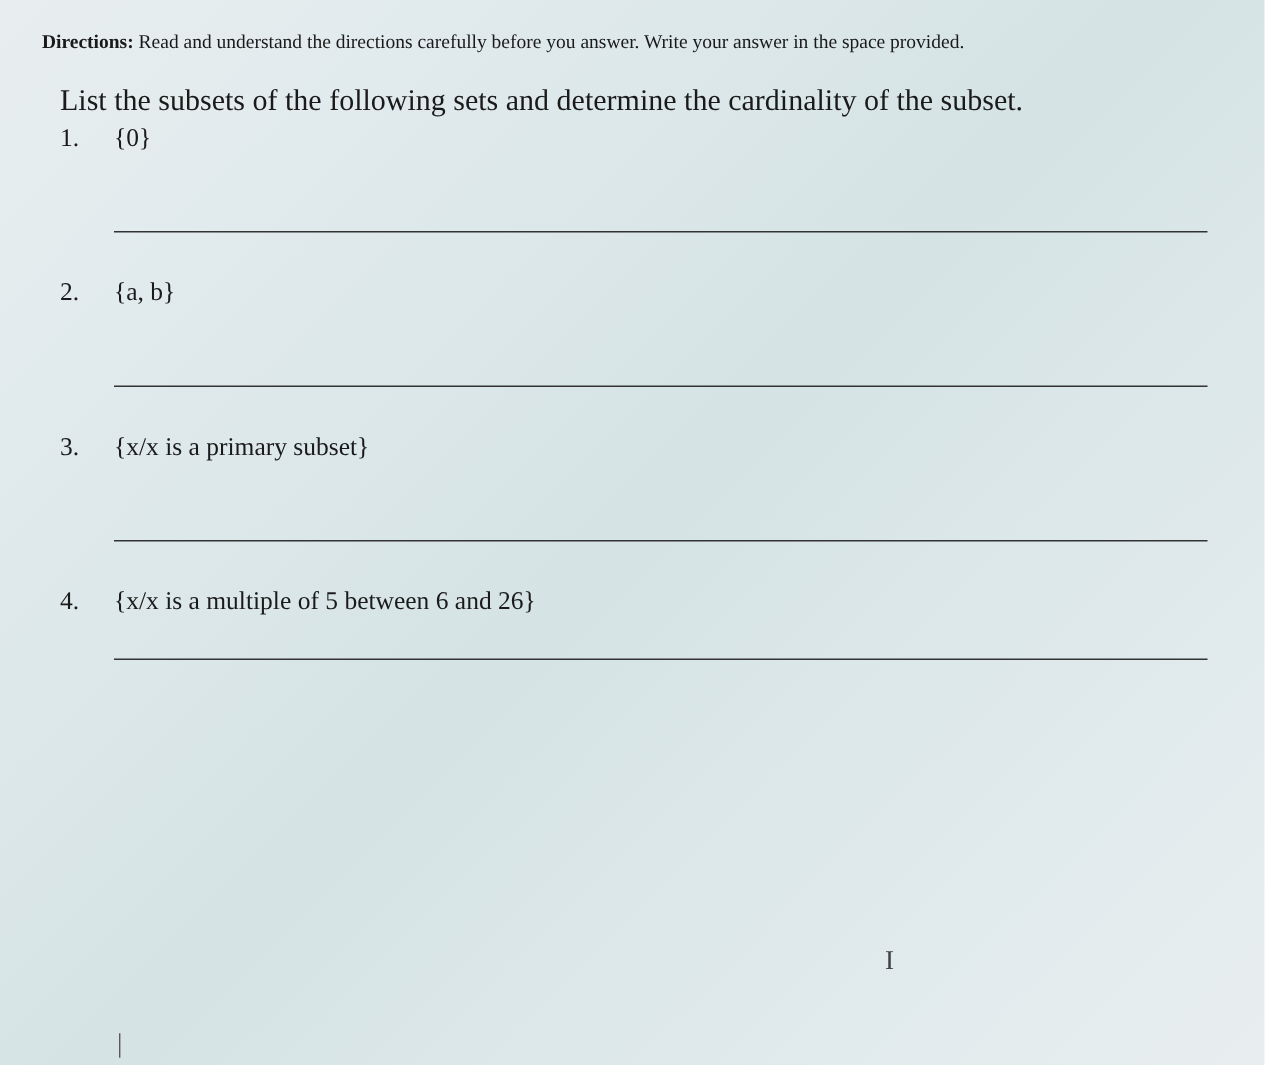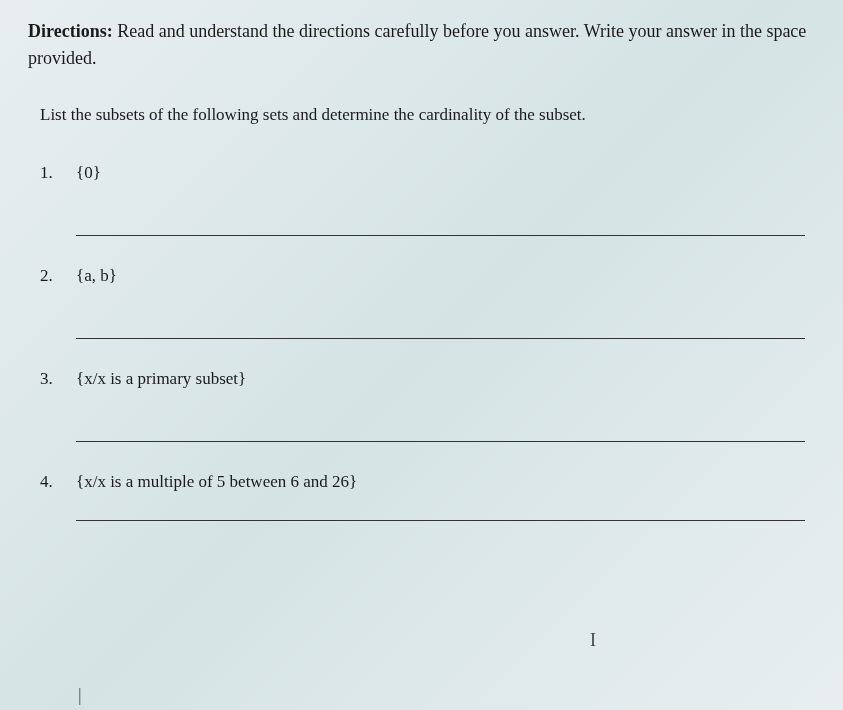--- a/index.html
+++ b/index.html
@@ -13,31 +13,30 @@
       background: linear-gradient(135deg, #e8eef0 0%, #dde8ea 30%, #d5e3e5 50%, #dde8ea 70%, #e8eef0 100%);
       font-family: Georgia, 'Times New Roman', Times, serif;
       color: #1a1a1a;
       padding: 18px 28px;
       position: relative;
     }
     .container {
       width: 100%;
     }
     .directions-block {
-      font-size: 18px;
+      font-size: 13px;
       line-height: 1.5;
-      margin-bottom: 30px;
+      margin-bottom: 14px;
     }
     .directions-label {
       font-weight: bold;
     }
     .instruction {
-      font-size: 17px;
+      font-size: 20px;
       margin-left: 12px;
-      margin-bottom: 35px;
       line-height: 1.5;
     }
     .question-block {
       margin-left: 12px;
       margin-bottom: 20px;
     }
     .question-line {
       font-size: 17px;
       display: flex;
       gap: 14px;

